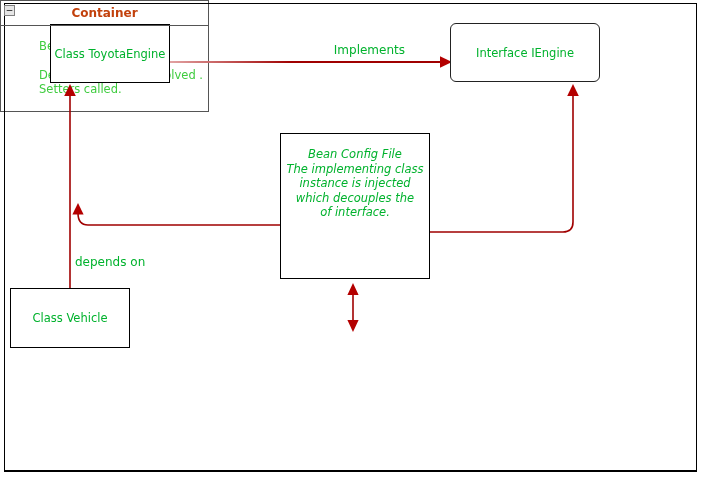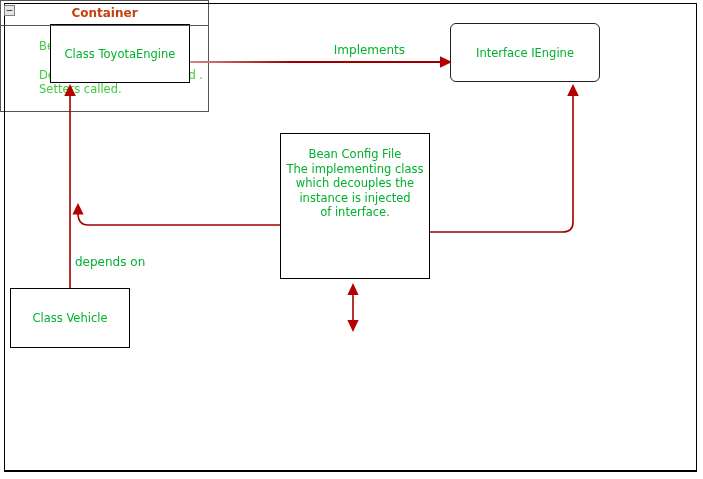--- a/index.html
+++ b/index.html
@@ -10,27 +10,27 @@
   .frame{
     position:absolute;left:4px;top:3px;width:693px;height:469px;
     border:1px solid #000;border-bottom-width:2px;box-sizing:border-box;
   }
   .arrows{position:absolute;left:0;top:0;width:703px;height:479px;}
   .node{
     position:absolute;box-sizing:border-box;background:#fff;
     display:flex;align-items:center;justify-content:center;
     color:#00b22d;font-size:11.5px;
   }
-  .node-toyota{left:50px;top:24px;width:140px;height:59px;border:1px solid #000;}
+  .node-toyota{left:50px;top:24px;width:120px;height:59px;border:1px solid #000;}
   .node-iengine{left:450px;top:23px;width:150px;height:59px;border:1.5px solid #222;border-radius:6px;}
   .node-bean{
     left:280px;top:133px;width:150px;height:146px;border:1px solid #000;
     flex-direction:column;justify-content:flex-start;padding-top:13px;
   }
-  .bean-line{white-space:pre;text-align:left;font-size:11.5px;line-height:14.5px;color:#00b22d;}
+  .bean-line{white-space:pre;text-align:left;font-size:11.5px;line-height:14.5px;color:#00b22d;font-style:italic;}
   .node-vehicle{left:10px;top:288px;width:120px;height:60px;border:1.5px solid #000;text-align:center;}
   .node-container{
     left:253px;top:333px;width:209px;height:112px;border:1px solid #555;
     background:#fff;box-sizing:border-box;
   }
   .container-header{
     position:relative;height:24px;border-bottom:1px solid #555;
     display:flex;align-items:center;justify-content:center;
   }
   .container-title{color:#c2410c;font-weight:bold;font-size:12px;}
@@ -83,22 +83,22 @@
     <span>Class ToyotaEngine</span>
   </div>
 
   <div class="node node-iengine">
     <span>Interface IEngine</span>
   </div>
 
   <div class="node node-bean">
     <div class="bean-line">Bean Config File</div>
     <div class="bean-line">The implementing class</div>
+    <div class="bean-line">instance is injected</div>
     <div class="bean-line">which decouples the</div>
-    <div class="bean-line">instance is injected</div>
     <div class="bean-line">of interface.</div>
   </div>
 
   <div class="node node-vehicle">
     <span>Class Vehicle</span>
   </div>
 
   <div class="node-container">
     <div class="container-header">
       <div class="collapse-btn">−</div>

